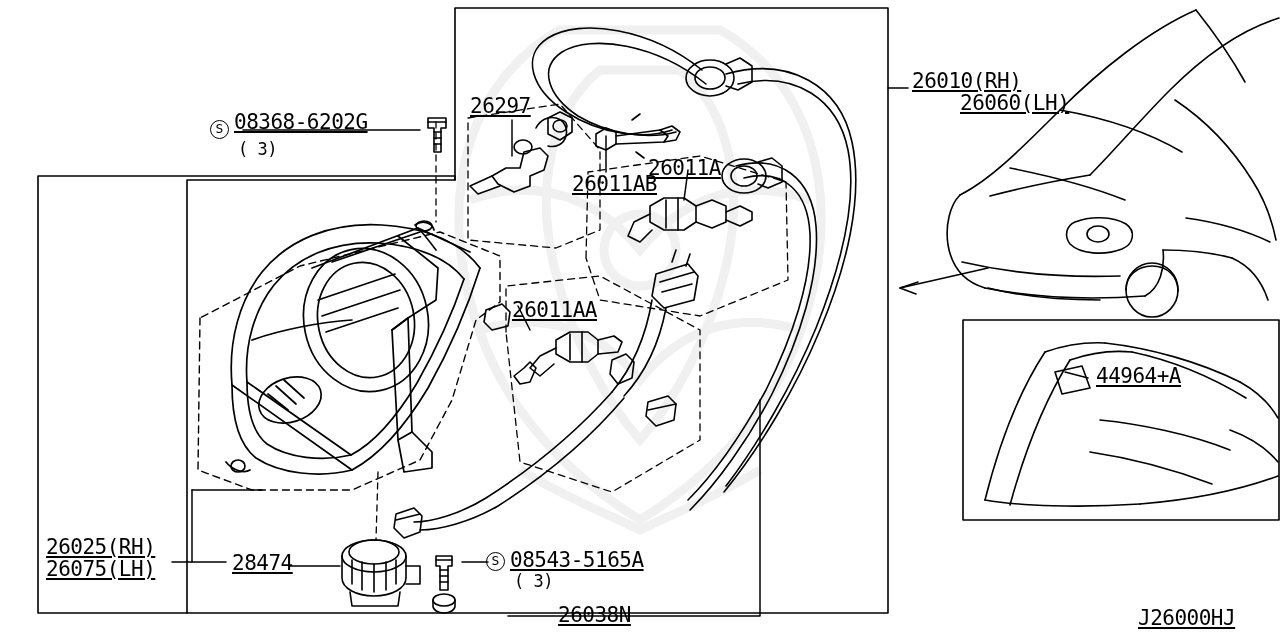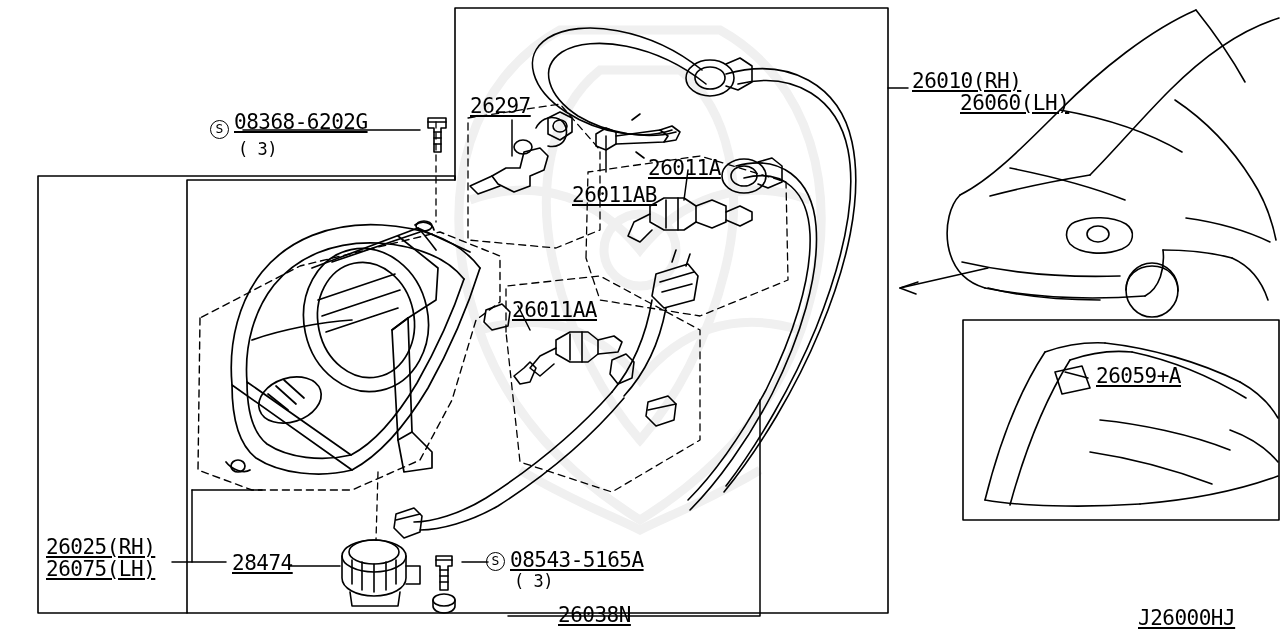--- a/index.html
+++ b/index.html
@@ -287,30 +287,30 @@
       </g>
     </g>
   </svg>
 
   <div class="scircle" style="left:210px; top:120px;">S</div>
   <div class="lbl code" style="left:234px; top:112px;">08368-6202G</div>
   <div class="lbl small" style="left:238px; top:139px;">( 3)</div>
 
   <div class="lbl code" style="left:470px; top:96px;">26297</div>
 
-  <div class="lbl code" style="left:572px; top:185px;">26011AB</div>
+  <div class="lbl code" style="left:572px; top:174px;">26011AB</div>
 
   <div class="lbl code" style="left:648px; top:146px;margin-top:12px;">26011A</div>
 
   <div class="lbl code" style="left:512px; top:300px;">26011AA</div>
 
   <div class="lbl code two" style="left:912px; top:70px;">26010(RH)</div>
   <div class="lbl code two" style="left:912px; top:92px;margin-left:48px;">26060(LH)</div>
 
-  <div class="lbl code" style="left:1096px; top:366px;">26059+A</div>
+  <div class="lbl code" style="left:1096px; top:366px;">44964+A</div>
 
   <div class="lbl code two" style="left:46px; top:536px;">26025(RH)</div>
   <div class="lbl code two" style="left:46px; top:558px;">26075(LH)</div>
 
   <div class="lbl code" style="left:232px; top:553px;">28474</div>
 
   <div class="scircle" style="left:486px; top:552px;">S</div>
   <div class="lbl code" style="left:510px; top:550px;">08543-5165A</div>
   <div class="lbl small" style="left:514px; top:571px;">( 3)</div>
 

